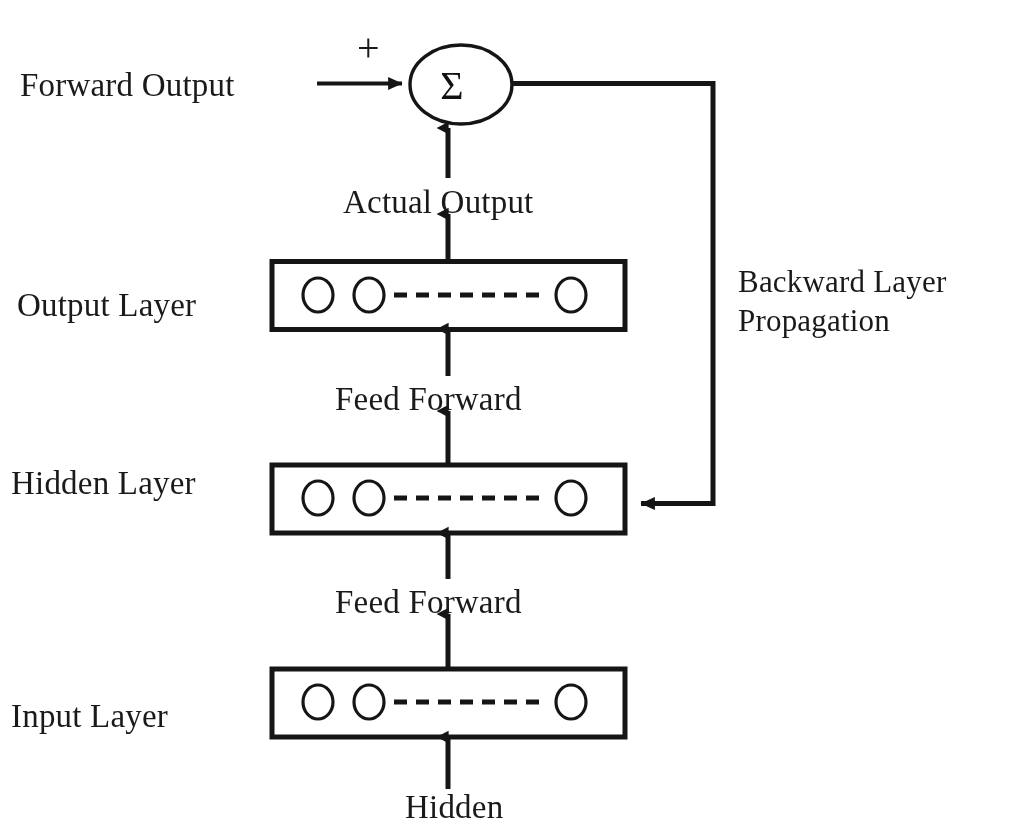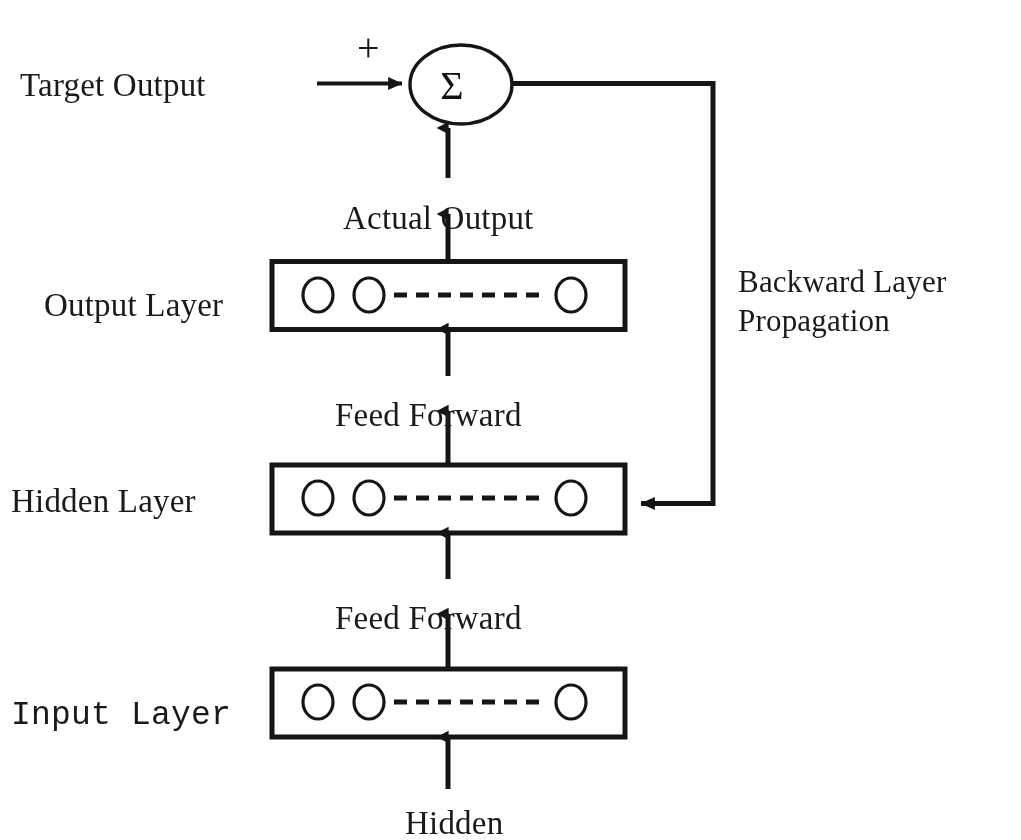--- a/index.html
+++ b/index.html
@@ -29,21 +29,20 @@
     color: #1a1a1a;
     white-space: nowrap;
     line-height: 1.18;
     letter-spacing: 0.2px;
   }
   .lbl-left {
     font-size: 33px;
   }
   .lbl-flow {
     font-size: 33px;
-    margin-top: 16px;
   }
   .lbl-right {
     font-size: 31px;
     white-space: normal;
     width: 270px;
     line-height: 1.26;
   }
   .lbl-plus {
     font-size: 40px;
     font-weight: 400;
@@ -153,33 +152,33 @@
       <ellipse cx="369" cy="702" rx="15" ry="17" class="node-circle"></ellipse>
       <line x1="394" y1="702" x2="543" y2="702" class="dash-line"></line>
       <ellipse cx="571" cy="702" rx="15" ry="17" class="node-circle"></ellipse>
     </g>
 
     <g>
       <line x1="448" y1="789" x2="448" y2="737" class="conn" marker-end="url(#arrowUp)"></line>
     </g>
   </svg>
 
-  <div class="lbl lbl-left" style="left:20px; top:66px;">Target Output</div>
+  <div class="lbl lbl-left" style="left:20px; top:66px;">Forward Output</div>
 
   <div class="lbl lbl-plus" style="left:357px; top:24px;">+</div>
 
   <div class="lbl lbl-flow" style="left:343px; top:183px;">Actual Output</div>
 
-  <div class="lbl lbl-left" style="left:17px; top:286px;margin-left:27px;">Output Layer</div>
+  <div class="lbl lbl-left" style="left:17px; top:286px;">Output Layer</div>
 
   <div class="lbl lbl-flow" style="left:335px; top:380px;">Feed Forward</div>
 
-  <div class="lbl lbl-left" style="left:11px; top:482px;">Hidden Layer</div>
+  <div class="lbl lbl-left" style="left:11px; top:464px;">Hidden Layer</div>
 
   <div class="lbl lbl-flow" style="left:335px; top:583px;">Feed Forward</div>
 
-  <div class="lbl lbl-left" style="left:11px; top:697px;font-family:Liberation Mono, monospace;">Input Layer</div>
+  <div class="lbl lbl-left" style="left:11px; top:697px;">Input Layer</div>
 
   <div class="lbl lbl-flow" style="left:405px; top:788px;">Hidden</div>
 
   <div class="lbl lbl-right" style="left:738px; top:262px;">Backward Layer Propagation</div>
 
 </div>
 
 </body></html>

